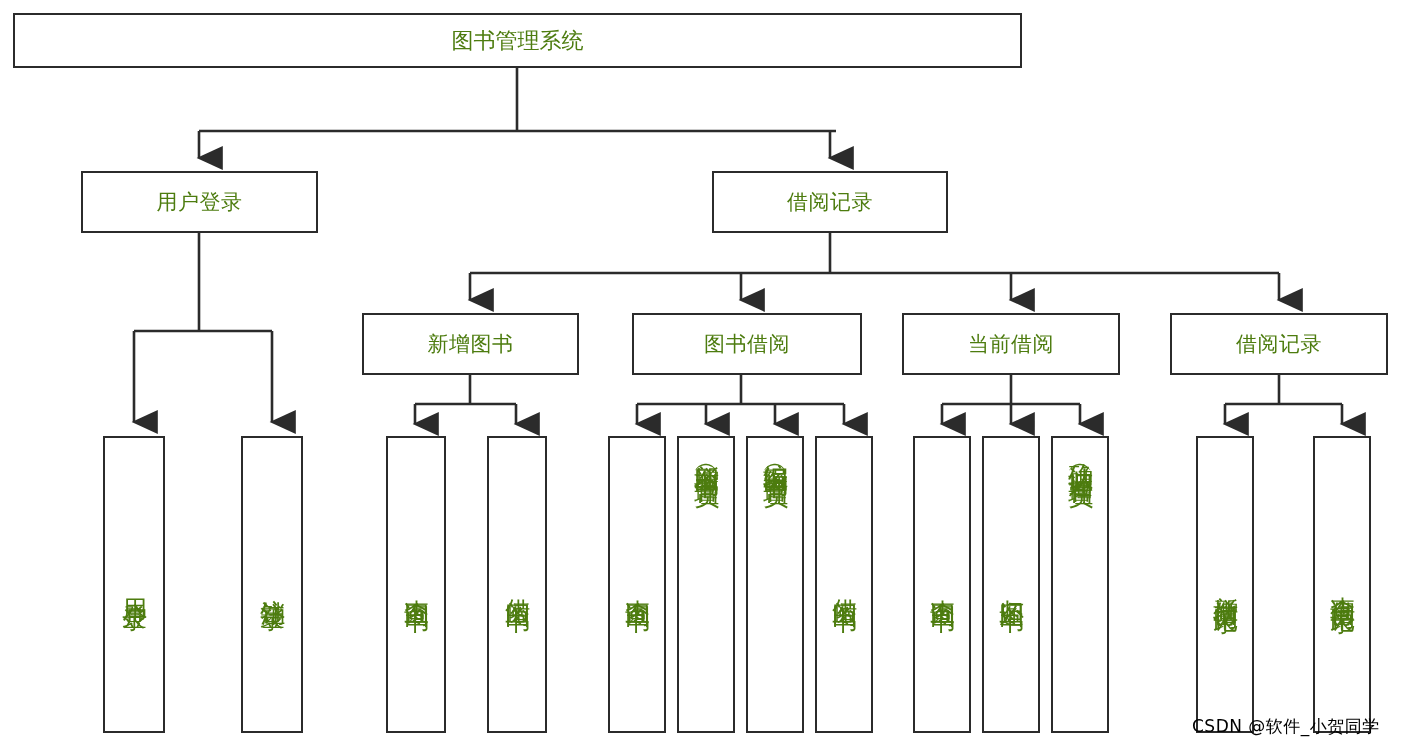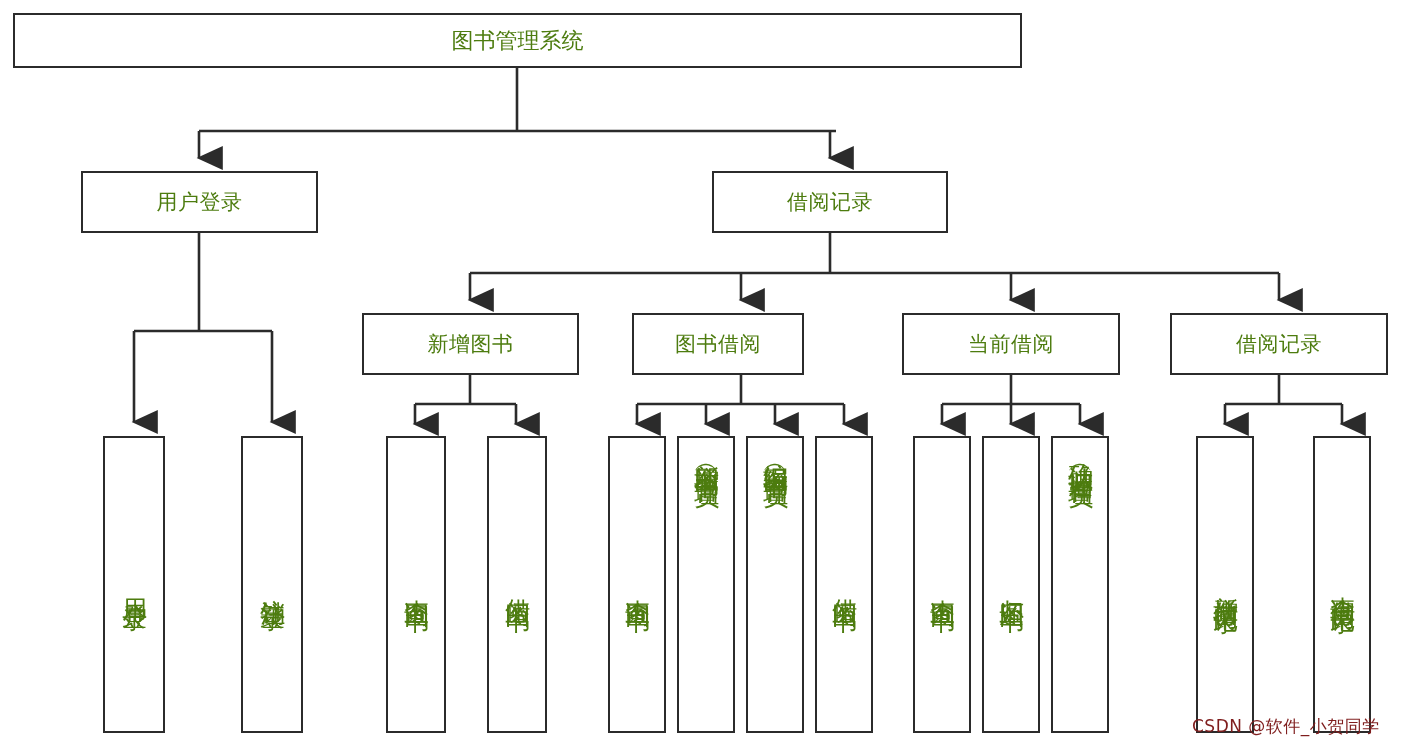--- a/index.html
+++ b/index.html
@@ -55,21 +55,21 @@
     justify-content: flex-start;
   }
   .node.v .vlabel {
     writing-mode: vertical-rl;
     text-orientation: upright;
     display: block;
   }
   .watermark {
     position: absolute;
     font-size: 17px;
-    color: #7f1d1d;
+    color: #000000;
     white-space: nowrap;
     letter-spacing: 0.5px;
     font-family: "DejaVu Sans", "Liberation Sans", sans-serif;
   }
 </style>
 </head>
 <body>
 
 <div id="canvas">
 
@@ -133,21 +133,21 @@
   <div class="node h" style="left:81px; top:171px; width:237px; height:62px;">
     <span>用户登录</span>
   </div>
   <div class="node h" style="left:712px; top:171px; width:236px; height:62px;">
     <span>借阅记录</span>
   </div>
 
   <div class="node h" style="left:362px; top:313px; width:217px; height:62px;">
     <span>新增图书</span>
   </div>
-  <div class="node h" style="left:632px; top:313px; width:172px; height:62px;justify-content:center;">
+  <div class="node h" style="left:632px; top:313px; width:230px; height:62px;justify-content:center;">
     <span>图书借阅</span>
   </div>
   <div class="node h" style="left:1170px; top:313px; width:218px; height:62px;">
     <span>借阅记录</span>
   </div>
   <div class="node h" style="left:902px; top:313px; width:218px; height:62px;">
     <span>当前借阅</span>
   </div>
 
   <div class="node v" style="left:103px; top:436px; width:62px; height:297px; justify-content:center;">

